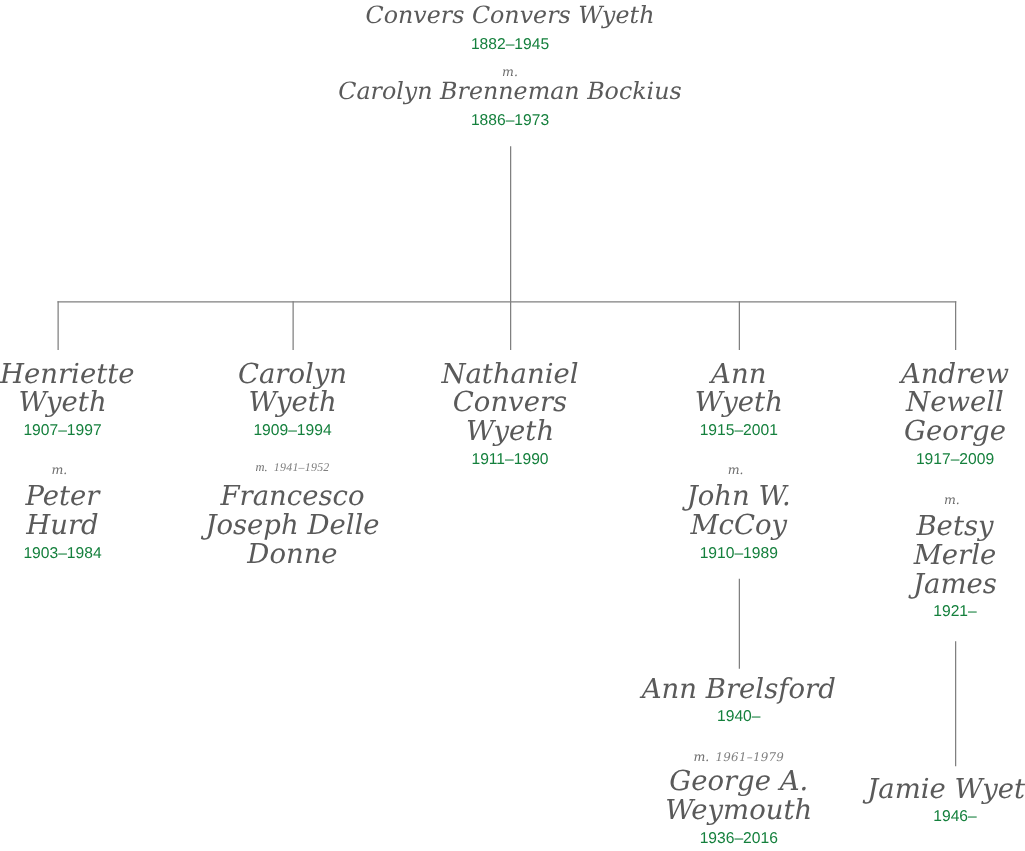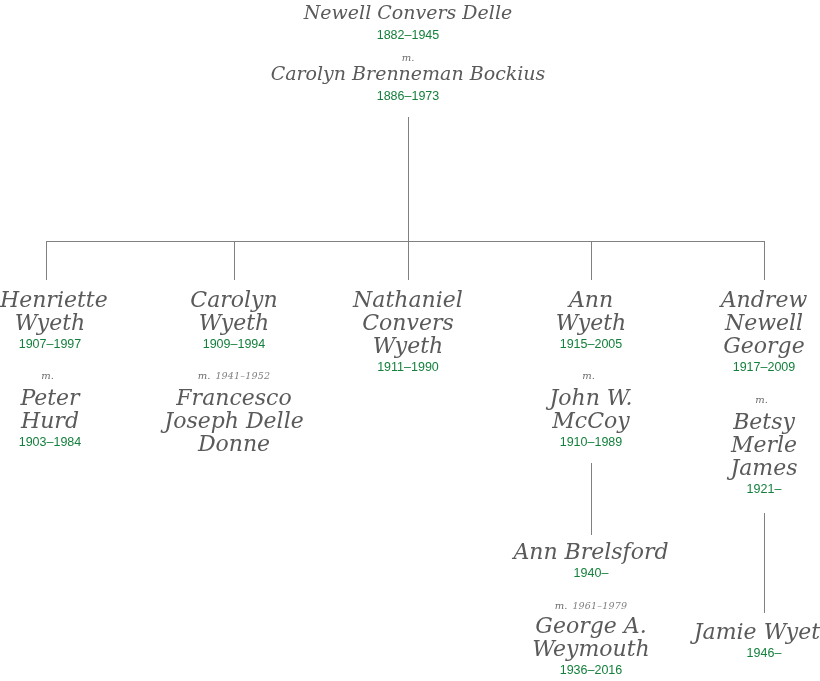--- a/index.html
+++ b/index.html
@@ -82,21 +82,21 @@
   <div class="line v" style="left:46px; top:241px; height:39px;"></div>
   <div class="line v" style="left:234px; top:241px; height:39px;"></div>
   <div class="line v" style="left:591px; top:241px; height:39px;"></div>
   <div class="line v" style="left:764px; top:241px; height:39px;"></div>
 
   <div class="line v" style="left:591px; top:463px; height:72px;"></div>
 
   <div class="line v" style="left:764px; top:513px; height:100px;"></div>
 
   <div class="node gen1" style="left:208px; top:0px; width:400px;">
-    <div class="name">Newell Convers Delle</div>
+    <div class="name">Convers Convers Wyeth</div>
     <div class="dates">1882–1945</div>
   </div>
 
   <div class="mark" style="left:208px; top:46px; width:400px;">
     <span class="m">m.</span>
   </div>
 
   <div class="node gen1" style="left:208px; top:61px; width:400px;">
     <div class="name">Carolyn Brenneman Bockius</div>
     <div class="dates">1886–1973</div>
@@ -111,35 +111,35 @@
   </div>
   <div class="node gen2" style="left:0px; top:386px; width:100px;">
     <div class="name wrap">Peter Hurd</div>
     <div class="dates">1903–1984</div>
   </div>
 
   <div class="node gen2" style="left:174px; top:288px; width:120px;">
     <div class="name wrap">Carolyn Wyeth</div>
     <div class="dates">1909–1994</div>
   </div>
-  <div class="mark" style="left:174px; top:364px; width:120px;">
+  <div class="mark" style="left:174px; top:364px; width:120px;font-family:Liberation Serif, serif;">
     <span class="m">m.</span><span class="yrs">1941–1952</span>
   </div>
   <div class="node gen2" style="left:164px; top:386px; width:140px;">
     <div class="name wrap">Francesco Joseph Delle Donne</div>
   </div>
 
   <div class="node gen2" style="left:348px; top:288px; width:120px;">
     <div class="name wrap">Nathaniel Convers Wyeth</div>
     <div class="dates">1911–1990</div>
   </div>
 
   <div class="node gen2" style="left:541px; top:288px; width:100px;">
     <div class="name wrap">Ann Wyeth</div>
-    <div class="dates">1915–2005</div>
+    <div class="dates">1915–2001</div>
   </div>
   <div class="mark" style="left:541px; top:364px; width:100px;">
     <span class="m">m.</span><span class="yrs"></span>
   </div>
   <div class="node gen2" style="left:531px; top:386px; width:120px;">
     <div class="name wrap">John W. McCoy</div>
     <div class="dates">1910–1989</div>
   </div>
 
   <div class="node gen2" style="left:714px; top:288px; width:100px;">

